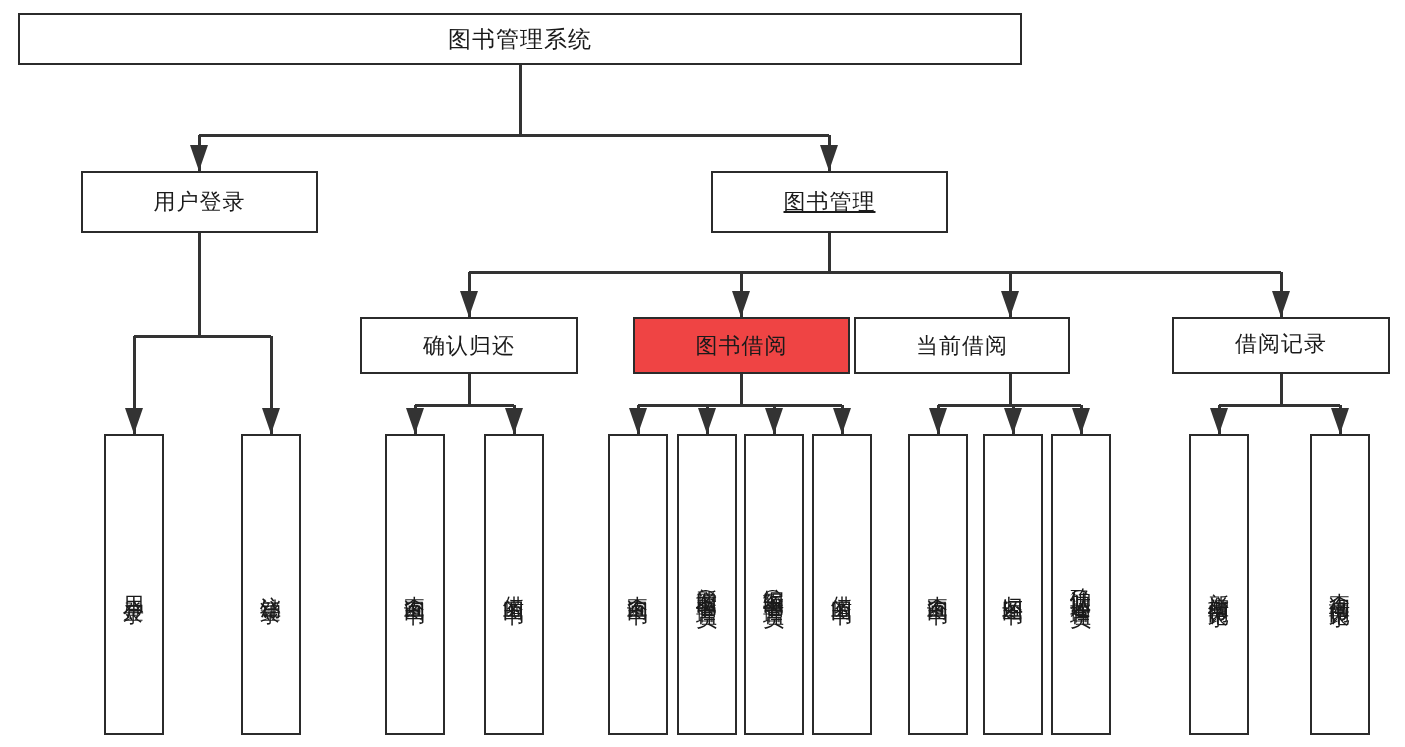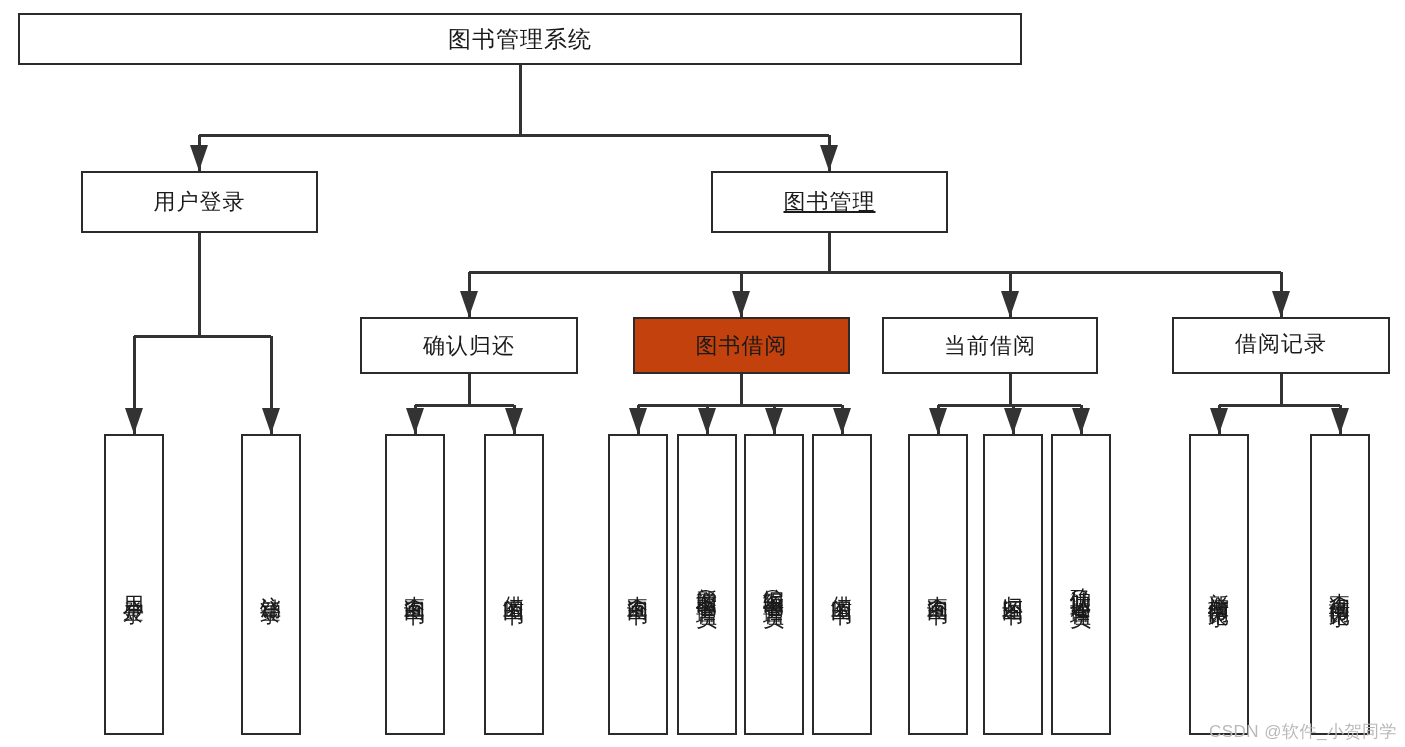--- a/index.html
+++ b/index.html
@@ -113,24 +113,24 @@
       </div>
       <div class="node-box" style="left: 81px; top: 171px; width: 237px; height: 62px; border-color: rgb(43, 43, 43); background: rgb(255, 255, 255);">
         <span class="node-label" style="color: rgb(26, 26, 26);">用户登录</span>
       </div>
       <div class="node-box" style="left: 711px; top: 171px; width: 237px; height: 62px; border-color: rgb(43, 43, 43); background: rgb(255, 255, 255); text-decoration: underline;">
         <span class="node-label" style="color: rgb(26, 26, 26);">图书管理</span>
       </div>
       <div class="node-box" style="left: 360px; top: 317px; width: 218px; height: 57px; border-color: rgb(43, 43, 43); background: rgb(255, 255, 255);">
         <span class="node-label" style="color: rgb(26, 26, 26);">确认归还</span>
       </div>
-      <div class="node-box" style="left: 633px; top: 317px; width: 217px; height: 57px; border-color: rgb(43, 43, 43); background: #c2410c;">
+      <div class="node-box" style="left: 633px; top: 317px; width: 217px; height: 57px; border-color: rgb(43, 43, 43); background: #ef4444;">
         <span class="node-label" style="color: rgb(26, 26, 26);">图书借阅</span>
       </div>
-      <div class="node-box" style="left: 882px; top: 317px; width: 216px; height: 57px; border-color: rgb(43, 43, 43); background: rgb(255, 255, 255);">
+      <div class="node-box" style="left: 854px; top: 317px; width: 216px; height: 57px; border-color: rgb(43, 43, 43); background: rgb(255, 255, 255);">
         <span class="node-label" style="color: rgb(26, 26, 26);">当前借阅</span>
       </div>
       <div class="node-box" style="left: 1172px; top: 317px; width: 218px; height: 57px; border-color: rgb(43, 43, 43); background: rgb(255, 255, 255);">
         <span class="node-label" style="color: rgb(26, 26, 26); font-family: Liberation Mono, monospace;">借阅记录</span>
       </div>
       <div class="node-box vertical" style="left: 104px; top: 434px; width: 60px; height: 301px; border-color: rgb(43, 43, 43); background: rgb(255, 255, 255);">
         <span class="node-label" style="color: rgb(26, 26, 26);">用户登录</span>
       </div>
       <div class="node-box vertical" style="left: 241px; top: 434px; width: 60px; height: 301px; border-color: rgb(43, 43, 43); background: rgb(255, 255, 255);">
         <span class="node-label" style="color: rgb(26, 26, 26);">注销登录</span>
@@ -163,14 +163,13 @@
         <span class="node-label" style="color: rgb(26, 26, 26);">确认归还（管理员）</span>
       </div>
       <div class="node-box vertical" style="left: 1189px; top: 434px; width: 60px; height: 301px; border-color: rgb(43, 43, 43); background: rgb(255, 255, 255);">
         <span class="node-label" style="color: rgb(26, 26, 26);">新增借阅记录</span>
       </div>
       <div class="node-box vertical" style="left: 1310px; top: 434px; width: 60px; height: 301px; border-color: rgb(43, 43, 43); background: rgb(255, 255, 255);">
         <span class="node-label" style="color: rgb(26, 26, 26);">查询借阅记录</span>
       </div>
     </div>
 
-  <div id="watermark">CSDN @软件_小贺同学</div>
 </div>
 
 </body></html>

